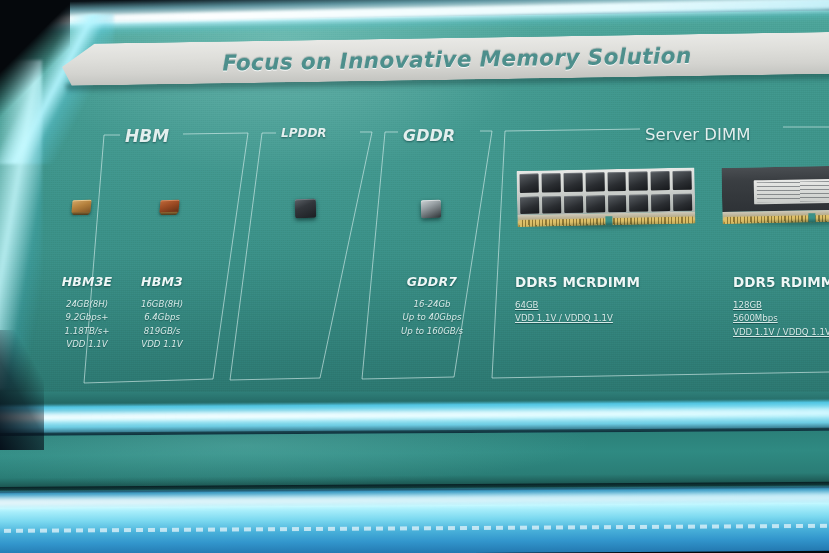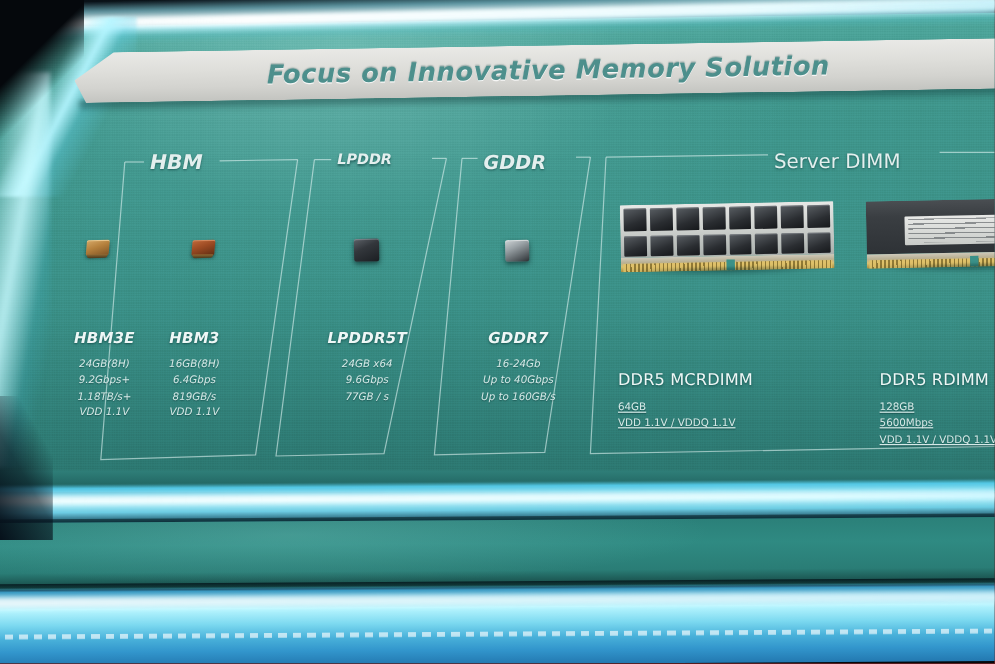--- a/index.html
+++ b/index.html
@@ -1,20 +1,20 @@
 <!DOCTYPE html>
 <html><head>
 <meta charset="utf-8">
 <style>
   * { margin:0; padding:0; box-sizing:border-box; }
   html,body { width:829px; height:553px; overflow:hidden; background:#05080c; }
   body { font-family:"Liberation Sans", sans-serif; }
 
   #stage { position:relative; width:829px; height:553px; overflow:hidden;
-           background:#ef4444; }
+           background:#15803d; }
 
   
   .backdrop { position:absolute; inset:0;
     background:
       radial-gradient(ellipse 700px 260px at 60% -10%, #18333c 0%, #0a1319 55%, #05080c 100%);
   }
   .backdrop-right {
     position:absolute; right:0; top:0; width:300px; height:210px;
     background:linear-gradient(105deg, rgba(36,90,104,0) 0%, rgba(58,126,140,.75) 45%, rgba(120,190,195,.55) 100%);
     filter:blur(7px);
@@ -113,21 +113,21 @@
   .frames { position:absolute; left:0; top:0; width:829px; height:553px; pointer-events:none; }
 
   
   .prod { position:absolute; text-align:center; font-family:"DejaVu Sans", sans-serif; }
   .prod-name {
     font-size:12.5px; font-weight:bold; font-style:italic; color:#eef7f6;
     letter-spacing:.2px; white-space:nowrap;
     text-shadow:0 1px 2px rgba(0,45,45,.6);
     margin-bottom:9px;
   }
-  .prod-name.upright { font-style:normal; font-weight:400; letter-spacing:.1px;margin-top:35px; }
+  .prod-name.upright { font-style:normal; font-weight:700; letter-spacing:.1px; }
   .spec {
     font-size:8.6px; font-style:italic; color:#dff0ee; line-height:13.4px;
     white-space:nowrap; text-shadow:0 1px 1px rgba(0,45,45,.5);
     opacity:.95;
   }
   .spec.upright { font-style:normal;text-decoration:underline; }
 
   
   .chip { position:absolute; }
   .chip-hbm {
@@ -399,26 +399,20 @@
   </div>
 
   <div class="prod" style="left:103px; top:274px; width:118px;">
     <div class="prod-name">HBM3</div>
     <div class="spec">16GB(8H)</div>
     <div class="spec">6.4Gbps</div>
     <div class="spec">819GB/s</div>
     <div class="spec">VDD 1.1V</div>
   </div>
 
-  <div class="prod" style="left:245px; top:274px; width:122px;">
-    <div class="prod-name">LPDDR5T</div>
-    <div class="spec">24GB x64</div>
-    <div class="spec">9.6Gbps</div>
-    <div class="spec">77GB / s</div>
-  </div>
 
   <div class="prod" style="left:371px; top:274px; width:122px;">
     <div class="prod-name">GDDR7</div>
     <div class="spec">16-24Gb</div>
     <div class="spec">Up to 40Gbps</div>
     <div class="spec">Up to 160GB/s</div>
   </div>
 
   <div class="prod" style="left:515px; top:274px; width:200px; text-align:left;">
     <div class="prod-name upright" style="font-size:13.5px;">DDR5 MCRDIMM</div>

